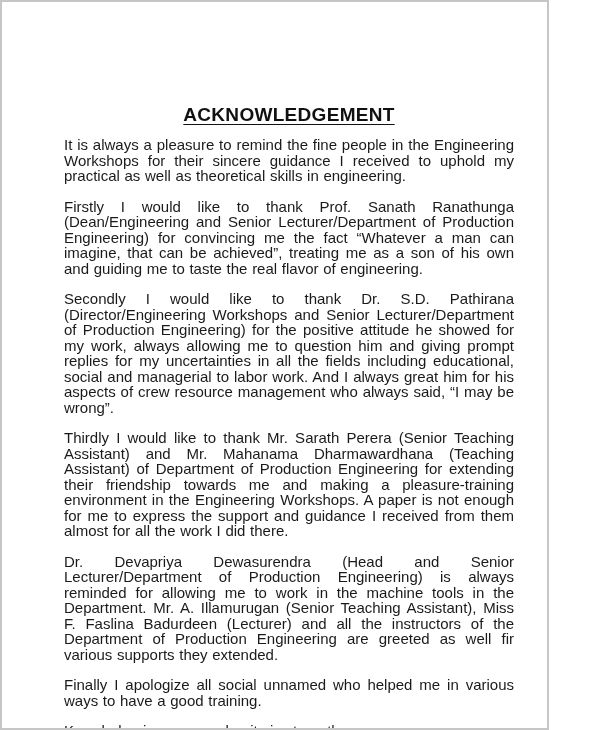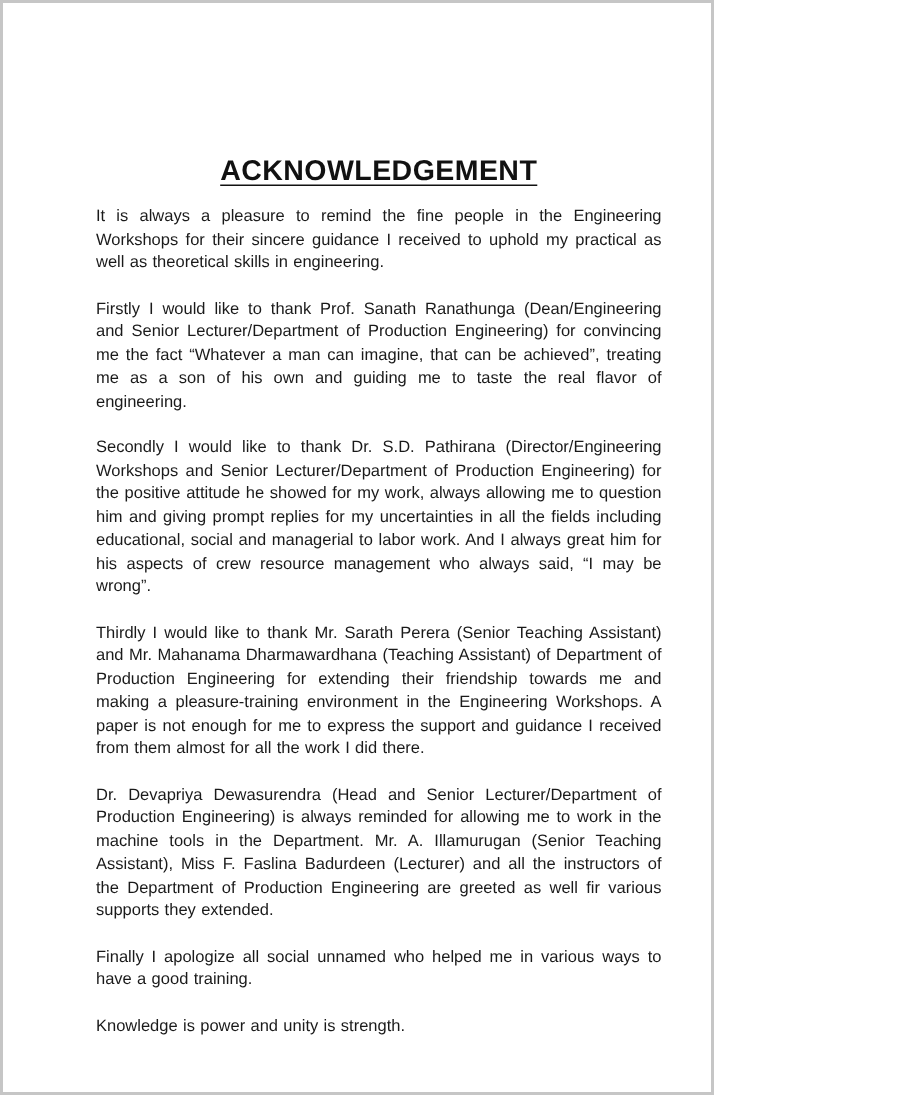--- a/index.html
+++ b/index.html
@@ -2,42 +2,42 @@
 <html><head>
 <meta charset="utf-8">
 <style>
   html, body {
     margin: 0;
     padding: 0;
     background: #ffffff;
   }
   .page {
     position: relative;
-    width: 476px;
+    width: 549px;
     height: 730px;
     box-sizing: border-box;
     background: #ffffff;
     border: 2px solid #c6c6c6;
     padding: 102px 33px 0 62px;
     font-family: "Liberation Sans", "DejaVu Sans", sans-serif;
     color: #1a1a1a;
     overflow: hidden;
   }
   .doc-title {
     font-size: 19px;
     font-weight: bold;
     text-align: center;
     text-decoration: underline;
     text-underline-offset: 3px;
     letter-spacing: 0.3px;
     margin: 0 0 11px 0;
     color: #111111;
   }
   .doc-body p {
-    font-size: 11px;
+    font-size: 15px;
     line-height: 15.5px;
     text-align: justify;
     margin: 0 0 15px 0;
     word-spacing: 0.5px;
   }
   .doc-body p:last-child {
     margin-bottom: 0;
   }
 </style>
 </head>

